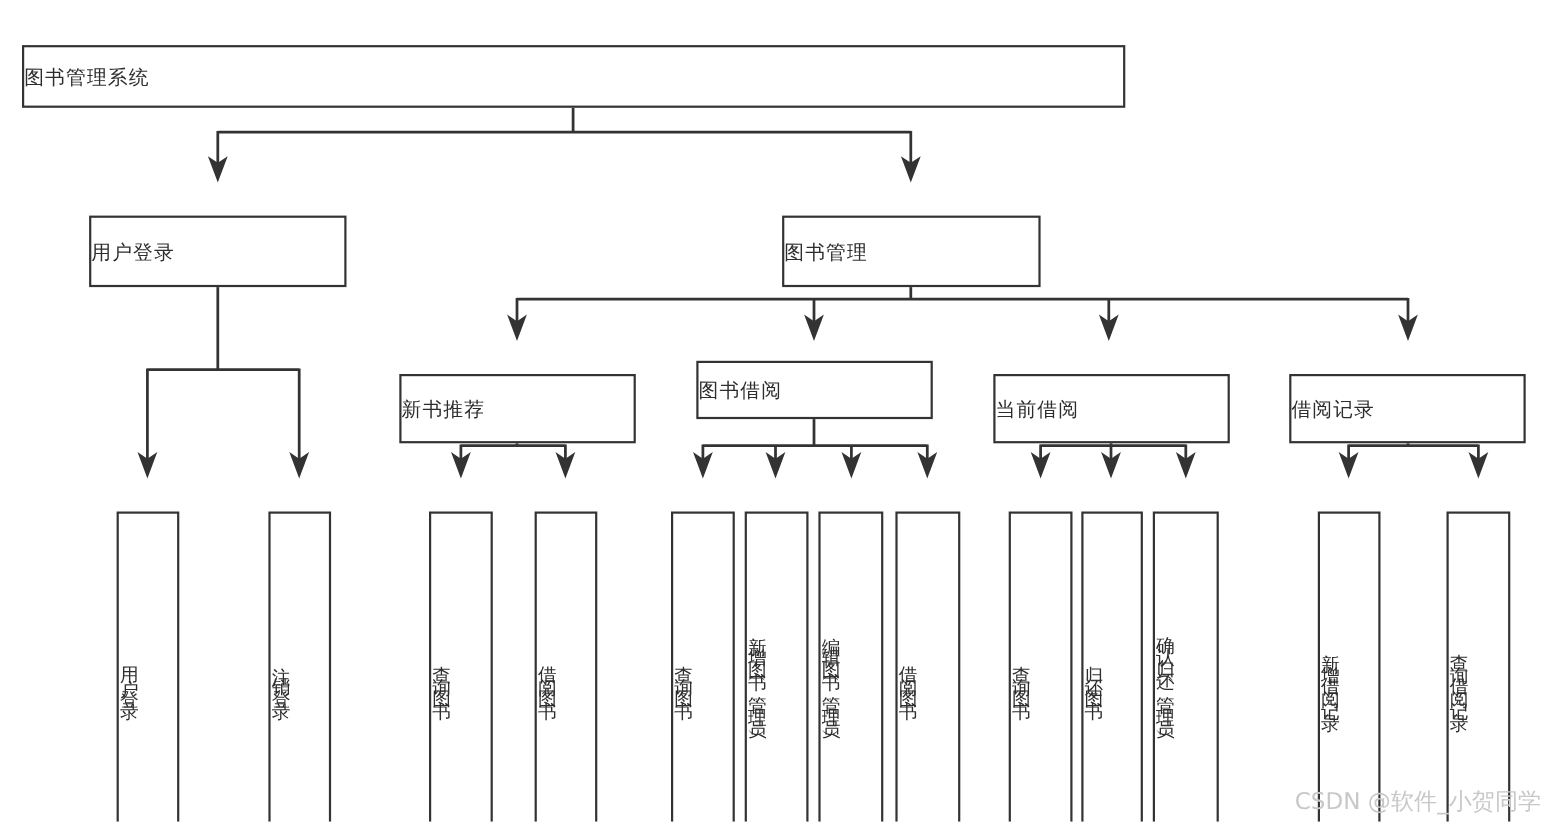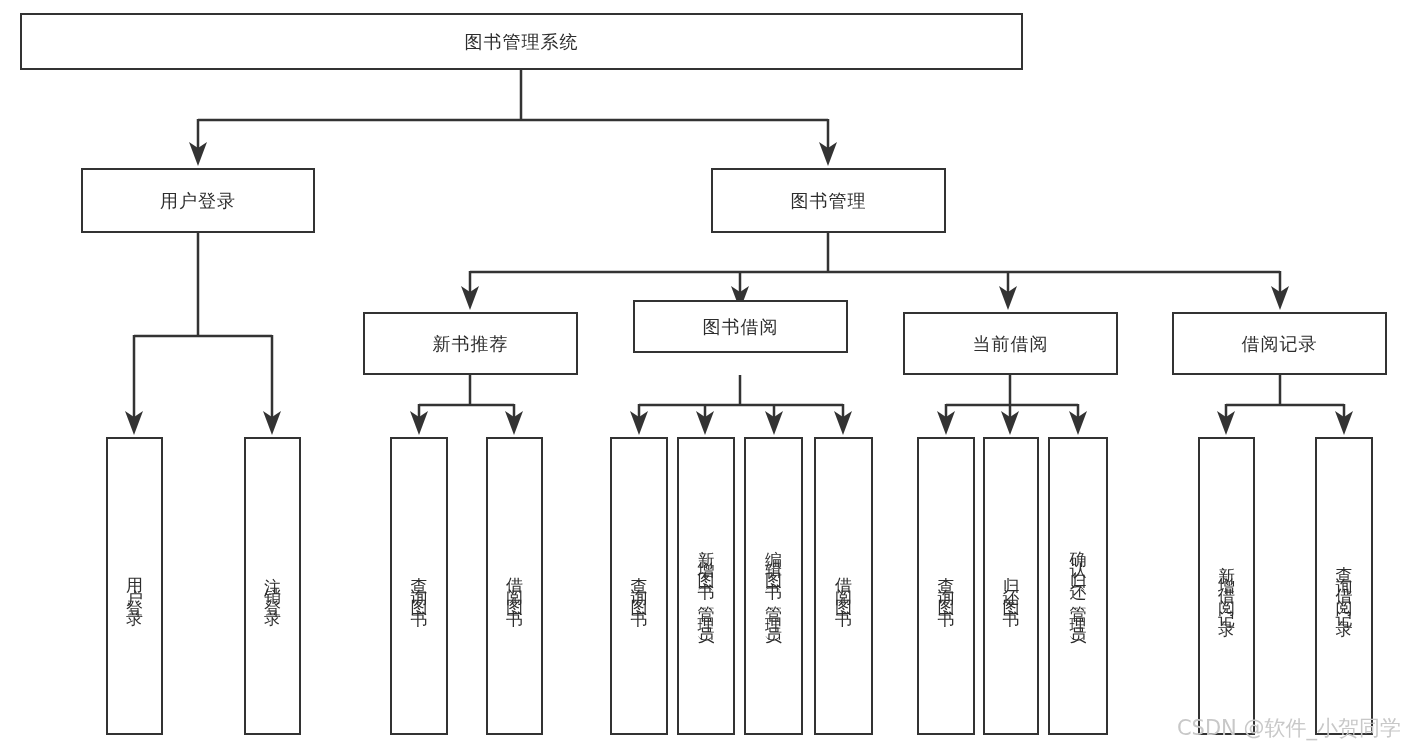--- a/index.html
+++ b/index.html
@@ -16,23 +16,23 @@
     left: 0; top: 0;
     z-index: 1;
   }
   .box {
     position: absolute;
     box-sizing: border-box;
     background: #ffffff;
     border: 2.5px solid #333333;
     display: flex;
     align-items: center;
-    justify-content: center;
     color: #2d2d2d;
     z-index: 2;
+    margin-top: 28px;
   }
   .hlabel {
     font-size: 18px;
     letter-spacing: 1px;
     white-space: nowrap;
   }
   .vlabel {
     writing-mode: vertical-rl;
     text-orientation: mixed;
     font-size: 17px;

